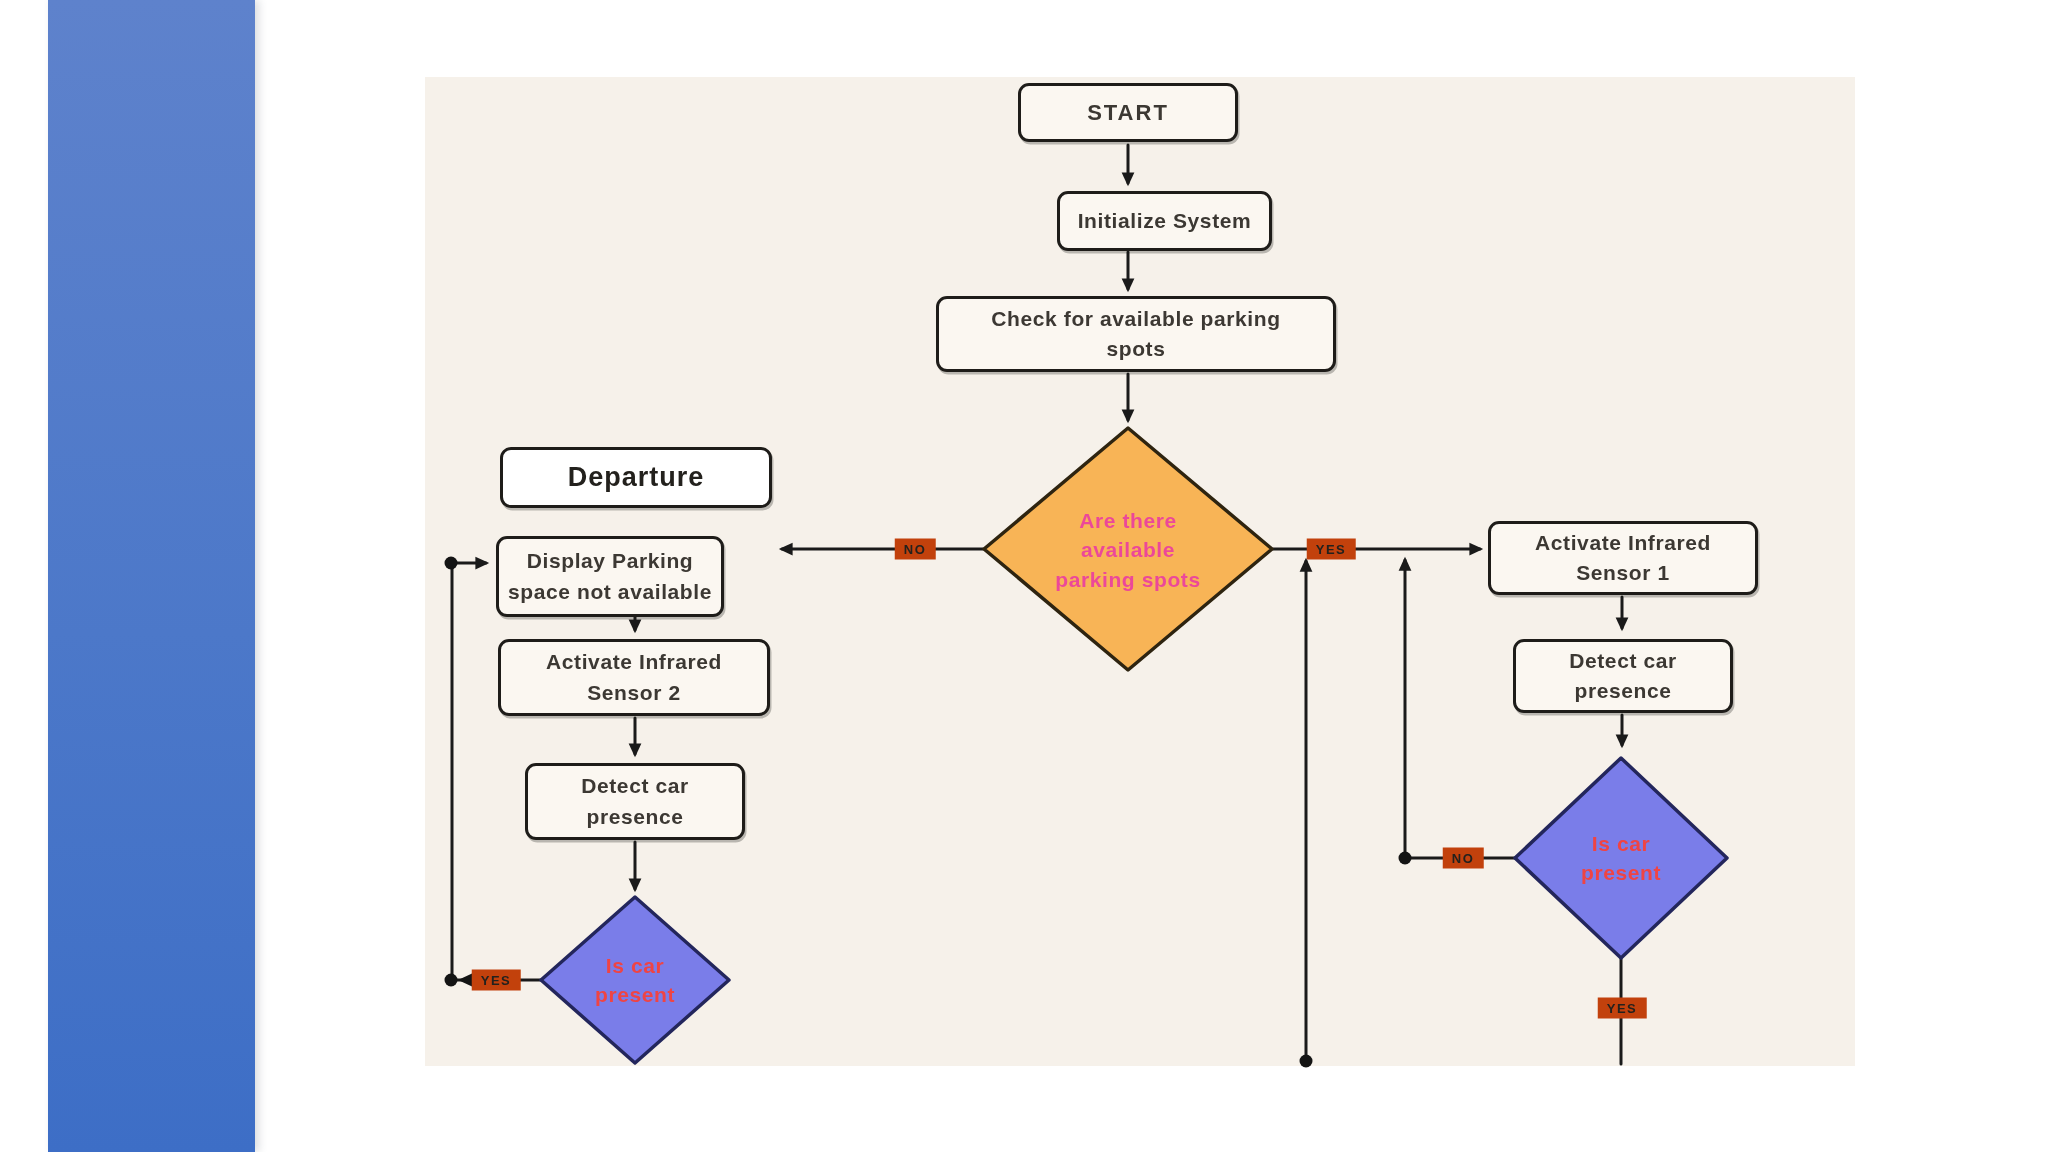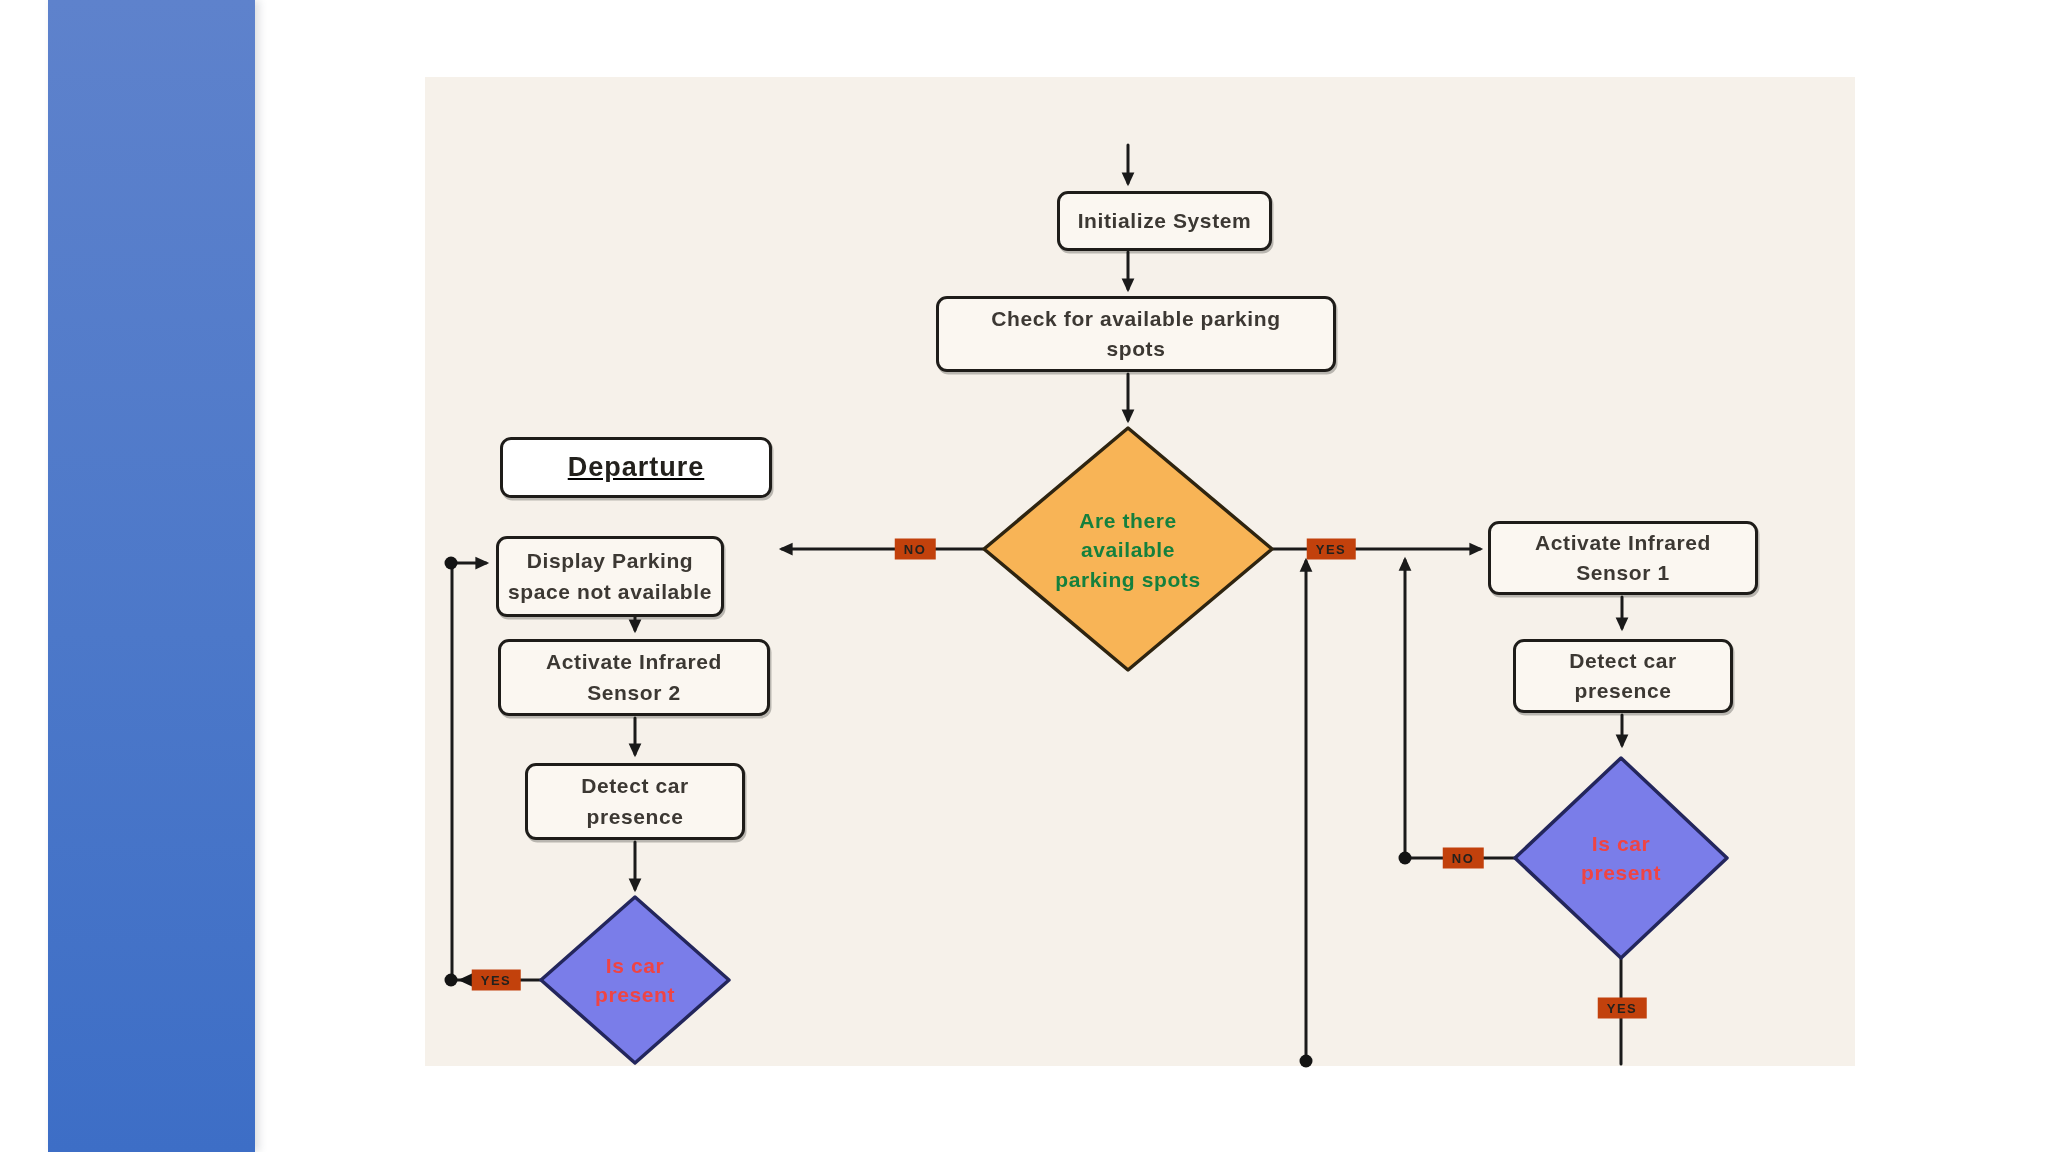--- a/index.html
+++ b/index.html
@@ -21,21 +21,21 @@
         box-shadow:1.5px 2.5px 0 rgba(30,28,25,0.28);box-sizing:border-box;z-index:3;}
   .node-label{white-space:pre-line;font-weight:bold;font-size:21px;line-height:1.45;
               letter-spacing:0.6px;color:#3c3833;}
   .start-label{font-size:22px;letter-spacing:2px;}
   .departure{background:#ffffff;}
   .departure-label{font-size:27px;letter-spacing:1px;color:#23211d;}
 
   .diamond-label{position:absolute;display:flex;align-items:center;justify-content:center;
                  text-align:center;white-space:pre-line;font-weight:bold;font-size:21px;
                  line-height:1.4;letter-spacing:0.6px;z-index:4;}
-  .diamond-orange-label{color:#15803d;}
+  .diamond-orange-label{color:#ec4899;}
   .diamond-purple-label{color:#ef4444;}
 
   .edge-label{position:absolute;transform:translate(-50%,-50%);background:#c2410c;
               padding:3px 9px;font-weight:bold;font-size:13px;letter-spacing:1.5px;
               color:#23211d;z-index:4;}
 </style>
 </head>
 <body>
 
 <div class="stage">
@@ -76,31 +76,34 @@
       <circle cx="1306" cy="1061" r="6.5"></circle>
     </g>
 
     <g stroke-width="3.5" stroke-linejoin="round">
       <polygon points="1128,428 1272,549 1128,670 984,549" fill="#f8b456" stroke="#2e2410"></polygon>
       <polygon points="635,897 729,980 635,1063 541,980" fill="#7a7de9" stroke="#23265c"></polygon>
       <polygon points="1621,758 1727,858 1621,958 1515,858" fill="#7a7de9" stroke="#23265c"></polygon>
     </g>
   </svg>
 
+  <div class="node" style="left:1018px;top:83px;width:220px;height:59px;">
+    <span class="node-label start-label">START</span>
+  </div>
 
   <div class="node" style="left:1021px;top:191px;width:215px;height:60px;margin-left:36px;">
     <span class="node-label">Initialize System</span>
   </div>
 
   <div class="node" style="left:936px;top:296px;width:400px;height:76px;">
     <span class="node-label">Check for available parking
 spots</span>
   </div>
 
-  <div class="node departure" style="left:500px;top:437px;width:272px;height:61px;text-decoration:underline;">
+  <div class="node departure" style="left:500px;top:447px;width:272px;height:61px;">
     <span class="node-label departure-label">Departure</span>
   </div>
 
   <div class="node" style="left:496px;top:536px;width:228px;height:81px;">
     <span class="node-label">Display Parking
 space not available</span>
   </div>
 
   <div class="node" style="left:498px;top:639px;width:272px;height:77px;">
     <span class="node-label">Activate Infrared

